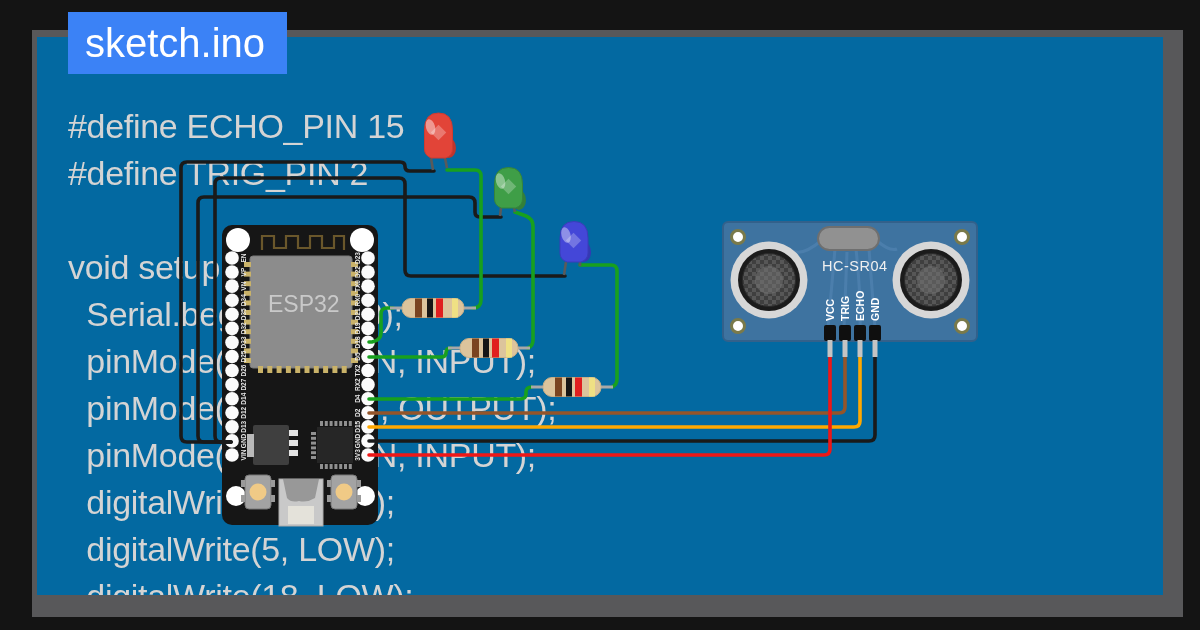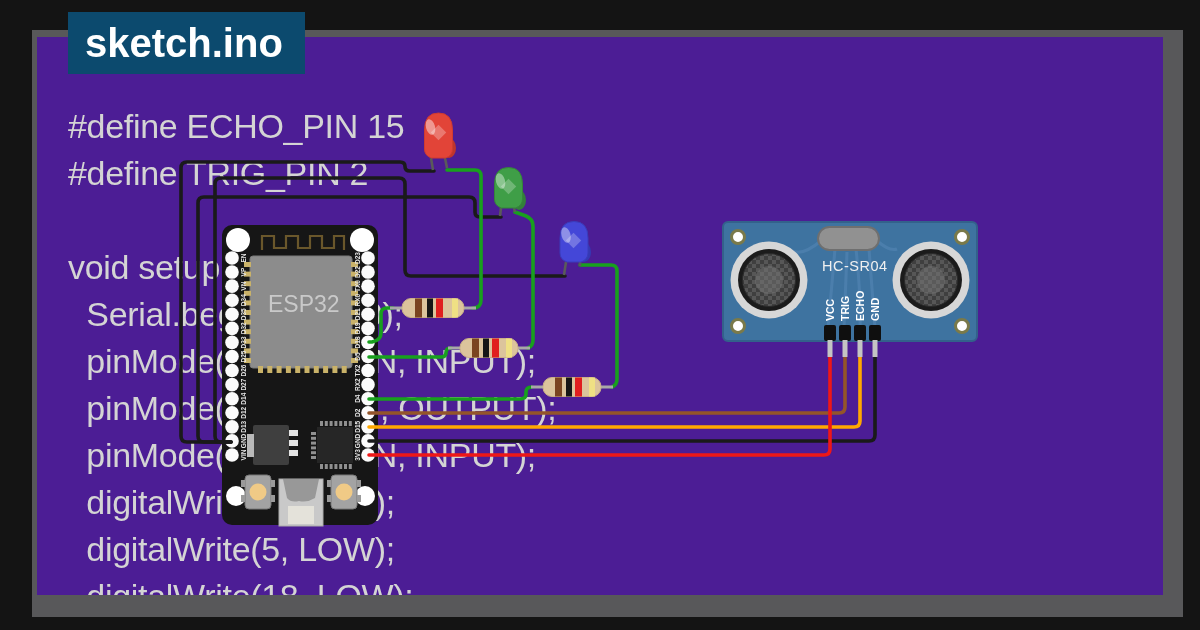--- a/index.html
+++ b/index.html
@@ -1,24 +1,24 @@
 <!DOCTYPE html>
 <html><head>
 <meta charset="utf-8">
 <style>
   html,body{margin:0;padding:0;}
   body{width:1200px;height:630px;position:relative;overflow:hidden;background:#141414;
        font-family:"Liberation Sans",sans-serif;}
   .mat{position:absolute;left:32px;top:30px;width:1151px;height:587px;background:#58585a;}
-  .canvas{position:absolute;left:37px;top:37px;width:1126px;height:558px;background:#4c1d95;overflow:hidden;}
+  .canvas{position:absolute;left:37px;top:37px;width:1126px;height:558px;background:#0369a1;overflow:hidden;}
   .code{position:absolute;left:31px;top:66px;color:#d4d4d4;font-size:34px;line-height:47px;
         white-space:pre;letter-spacing:-0.3px;}
   .code-line{height:47px;}
-  .tab{position:absolute;left:68px;top:12px;height:62px;background:#0c4a6e;color:#fff;
-       font-size:40px;line-height:62px;padding:0 22px 0 17px;z-index:5;font-weight:bold;}
+  .tab{position:absolute;left:68px;top:12px;height:62px;background:#3b82f6;color:#fff;
+       font-size:40px;line-height:62px;padding:0 22px 0 17px;z-index:5;}
   .circuit{position:absolute;left:0;top:0;z-index:3;}
   .logo{position:absolute;left:982px;top:524px;z-index:4;}
   .visually-hidden{position:absolute;width:1px;height:1px;overflow:hidden;clip:rect(0 0 0 0);}
   .pinlbl{font:bold 6.5px "Liberation Sans",sans-serif;fill:#e6e6e6;text-anchor:middle;}
   .senslbl{font:bold 10.5px "Liberation Sans",sans-serif;fill:#ffffff;text-anchor:start;}
   .chiplbl{font:23px "Liberation Sans",sans-serif;fill:#c9c9c9;}
   .sensorlbl{font:14.5px "Liberation Sans",sans-serif;fill:#f0f0f0;letter-spacing:.5px;}
 </style>
 </head>
 <body>

